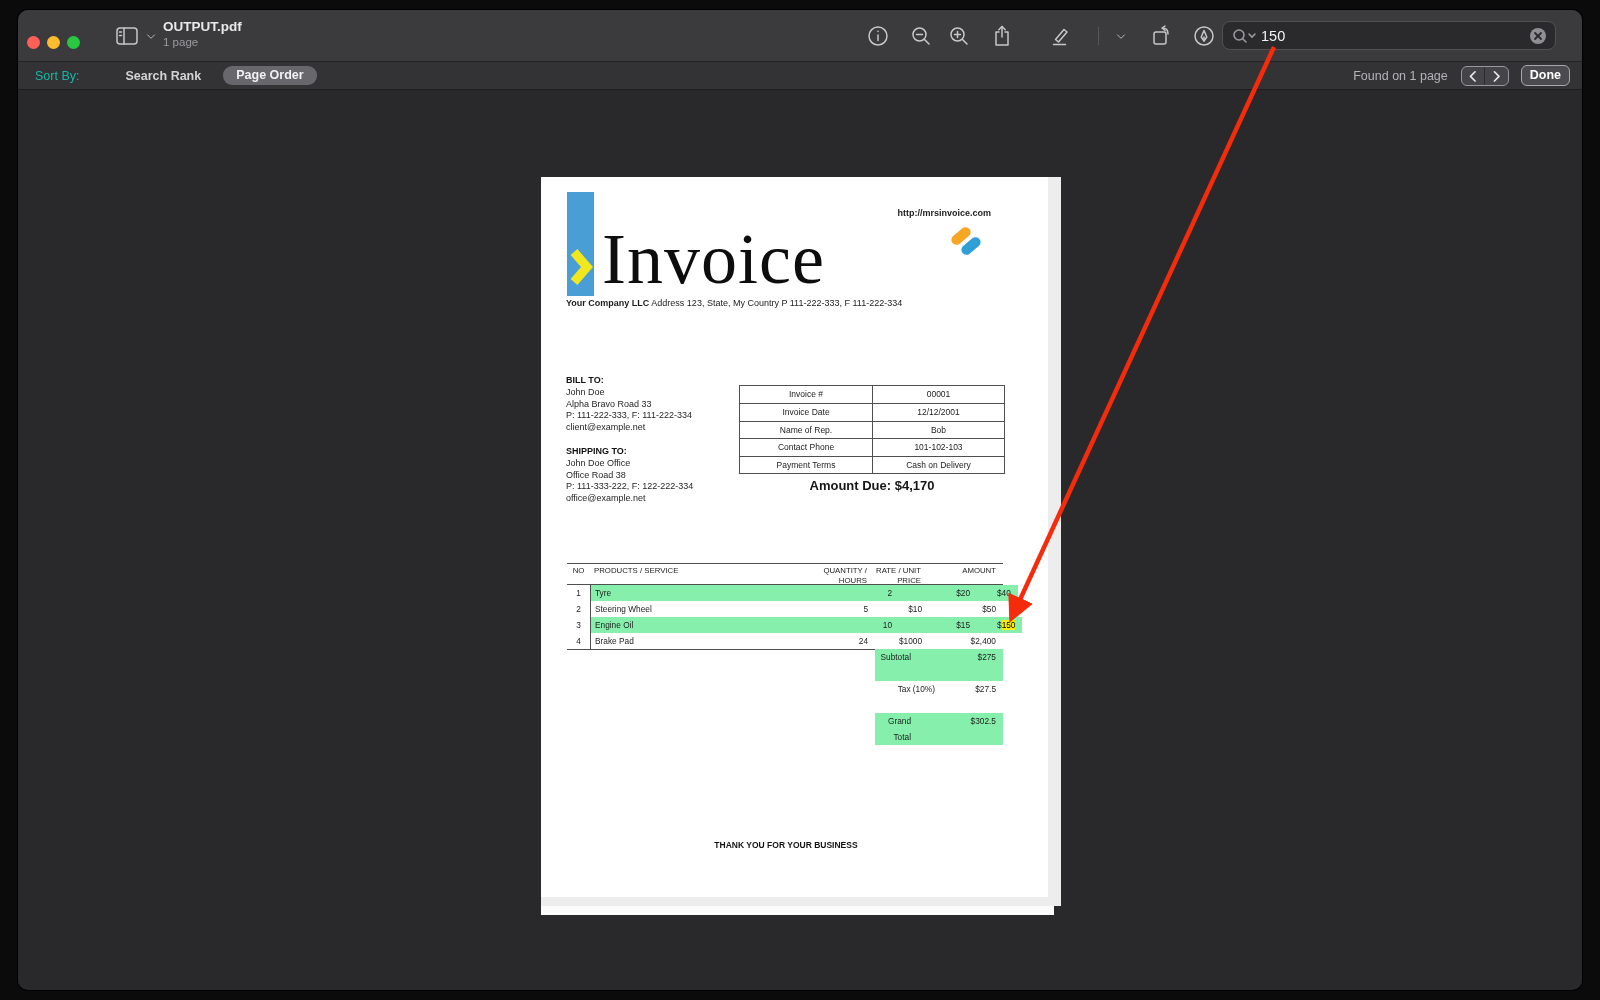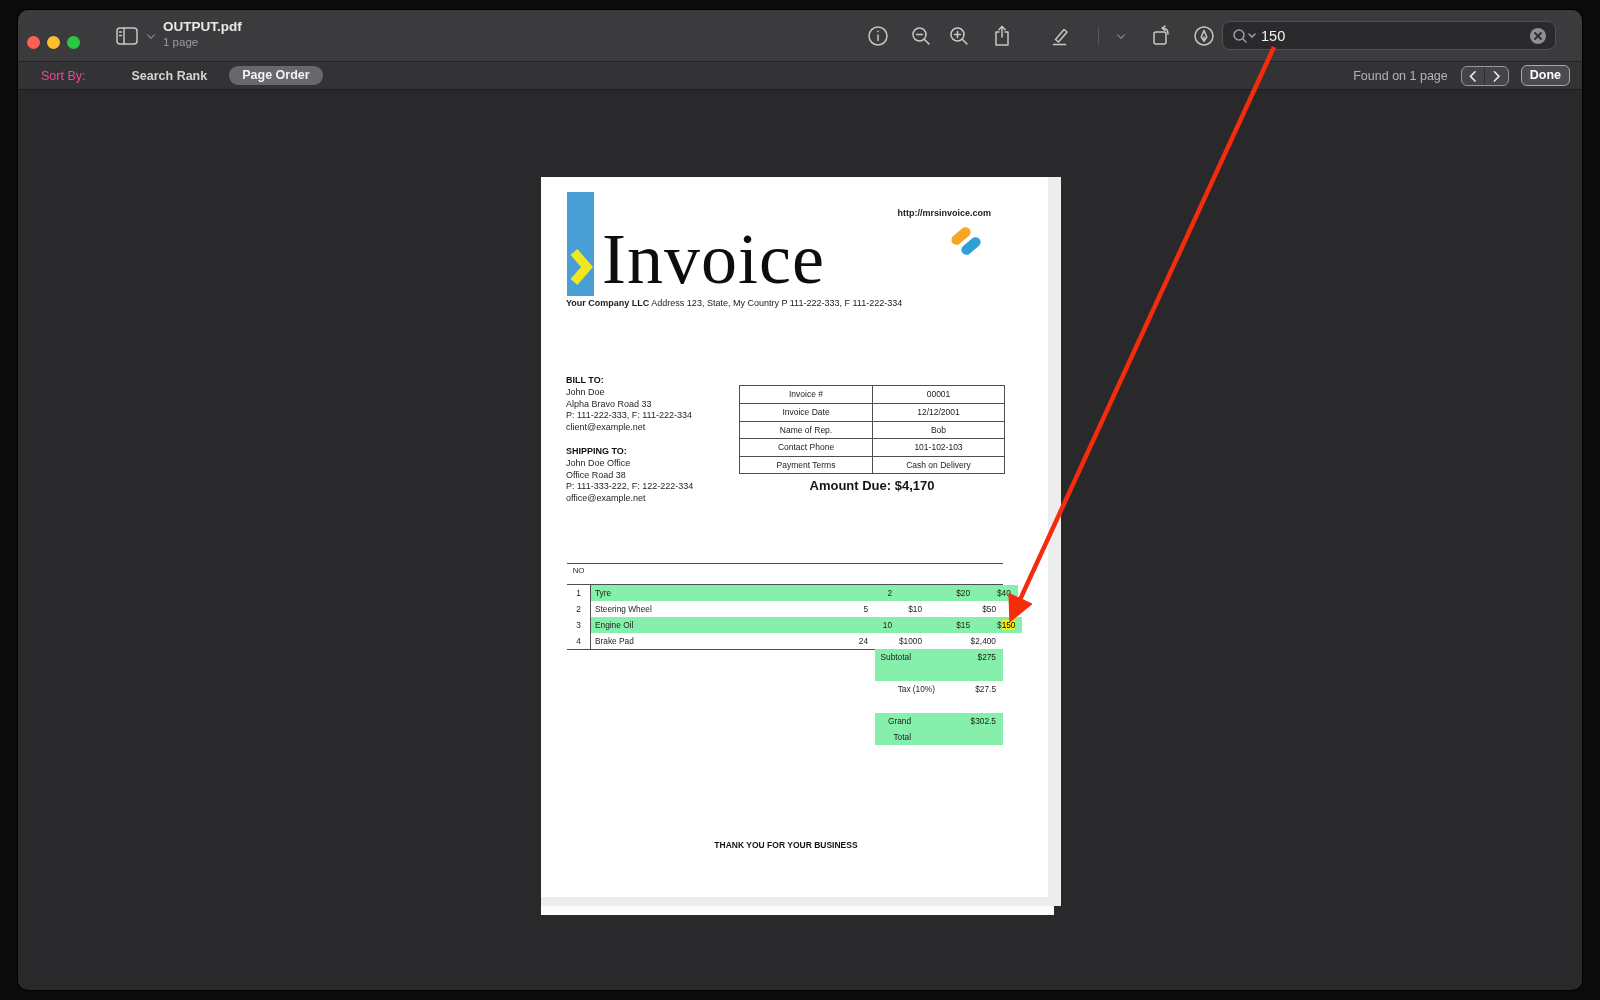--- a/index.html
+++ b/index.html
@@ -20,21 +20,21 @@
   .tb-sep { position:absolute; top:17px; width:1px; height:18px; background:#57575a; }
   .search-field { position:absolute; right:26px; top:11px; width:334px; height:29px; background:#2a2a2c; border:1px solid #515154; border-radius:8px; display:flex; align-items:center; }
   .search-field .sf-icon { width:26px; height:18px; margin-left:8px; color:#9a9a9e; }
   .search-field .sf-icon svg { width:100%; height:100%; stroke:currentColor; fill:none; stroke-width:1.6; stroke-linecap:round; }
   .sf-text { color:#f2f2f2; font-size:14.5px; margin-left:4px; flex:1; }
   .sf-clear { width:16px; height:16px; border-radius:50%; background:#8e8e93; margin-right:9px; position:relative; flex:0 0 auto; }
   .sf-clear svg { position:absolute; inset:0; stroke:#2c2c2e; stroke-width:1.8; stroke-linecap:round; }
 
   
   .searchbar { position:relative; height:28px; background:#333335; border-bottom:1px solid #1d1d1f; display:flex; align-items:center; font-size:12.5px; }
-  .sb-sortby { color:#ec4899; margin-left:23px; }
+  .sb-sortby { color:#14b8a6; margin-left:17px; }
   .sb-rank { color:#d3d3d5; font-weight:bold; margin-left:46px; }
   .sb-pill { margin-left:22px; background:#67676c; color:#f2f2f3; font-weight:bold; border-radius:9px; padding:2px 13px 3px; }
   .sb-right { position:absolute; right:12px; display:flex; align-items:center; }
   .sb-found { color:#b4b4b8; margin-right:13px; }
   .sb-nav { width:48px; height:20px; border:1.5px solid #97979d; border-radius:6px; background:#454549; display:flex; }
   .sb-nav .half { flex:1; position:relative; }
   .sb-nav .half + .half { border-left:1px solid #2c2c2e; }
   .sb-nav svg { position:absolute; inset:2px; stroke:#e8e8ea; fill:none; stroke-width:1.8; stroke-linecap:round; stroke-linejoin:round; }
   .sb-done { margin-left:12px; height:21px; border:1.5px solid #a8a8ac; border-radius:6px; background:#4b4b4f; color:#fff; font-weight:bold; font-size:12.5px; padding:0 8px; line-height:18px; }
 
@@ -273,20 +273,26 @@
             <div class="dlabel">Payment Terms</div>
             <div class="dvalue">Cash on Delivery</div>
           </div>
         </div>
 
         <div class="abs amount-due">Amount Due: $4,170</div>
 
         <div class="abs items">
           <div class="ihead">
             <div class="c-no">NO</div>
+            <div class="row-body">
+              <div class="c-prod">PRODUCTS / SERVICE</div>
+              <div class="c-qty"><span>QUANTITY /</span><br><span>HOURS</span></div>
+              <div class="c-rate"><span>RATE / UNIT</span><br><span>PRICE</span></div>
+              <div class="c-amt">AMOUNT</div>
+            </div>
           </div>
           <div class="irows">
             <div class="irow">
               <div class="c-no">1</div>
               <div class="row-body shade">
                 <div class="c-prod">Tyre</div>
                 <div class="c-qty">2</div>
                 <div class="c-rate">$20</div>
                 <div class="c-amt">$40</div>
               </div>

